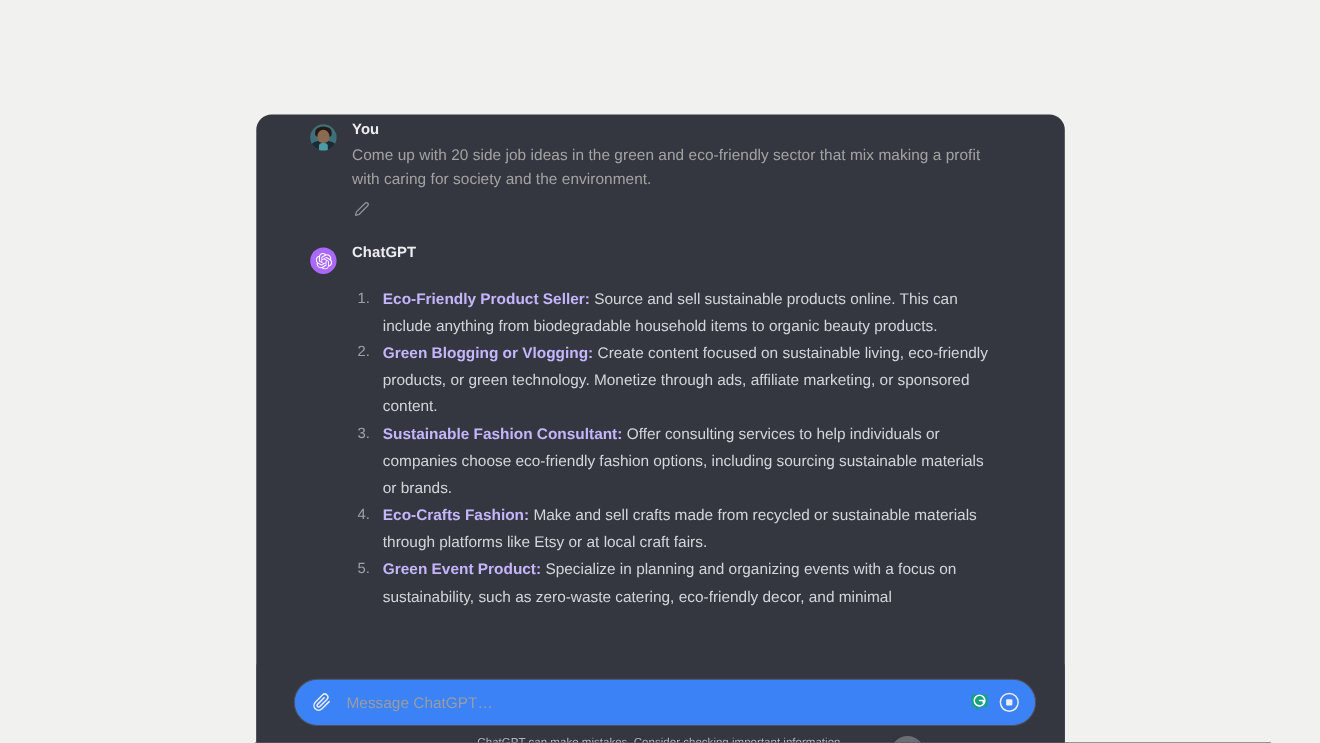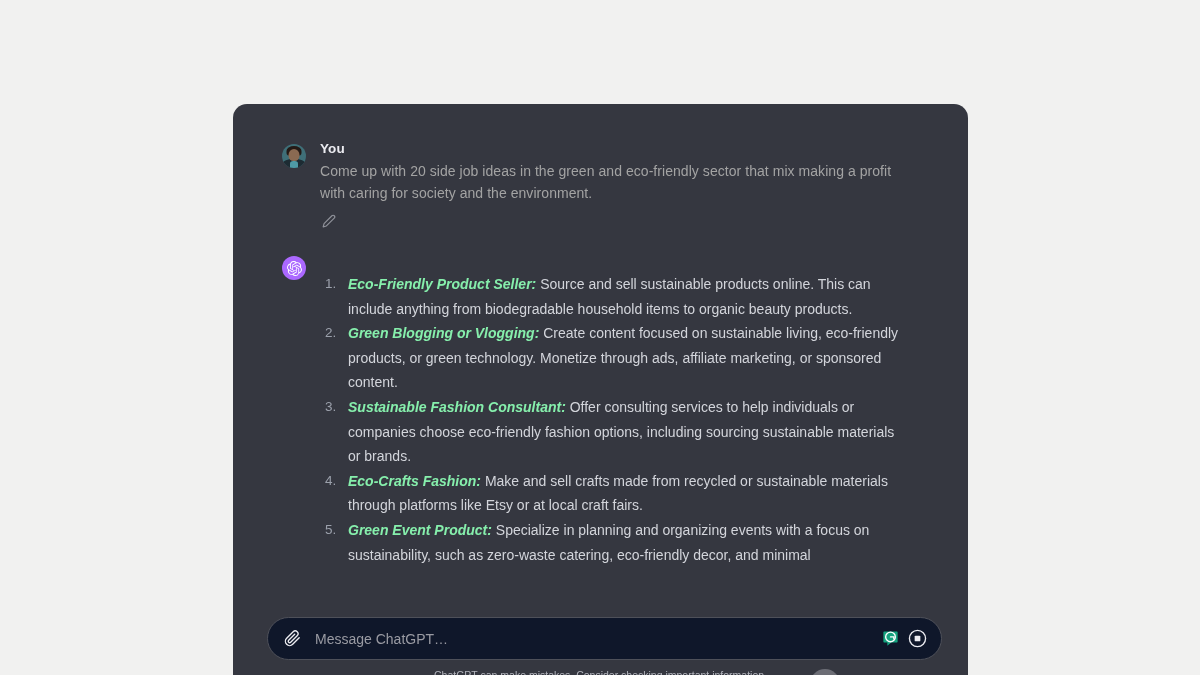--- a/index.html
+++ b/index.html
@@ -30,21 +30,21 @@
   }
 
   
   .conversation {
     position: absolute;
     left: 0;
     top: 0;
     width: 735px;
     height: 569px;
     overflow: hidden;
-    padding: 32px 0 0 0;
+    padding: 1px 0 0 0;
   }
 
   .message {
     display: flex;
     gap: 14px;
     padding: 4px 66px 4px 49px;
     margin-bottom: 14px;
   }
 
   .avatar-slot {
@@ -172,22 +172,21 @@
     content: counter(idea) ".";
     position: absolute;
     left: 5px;
     top: 0;
     color: #9ba0ab;
     font-size: 13.5px;
     line-height: 24.6px;
   }
   ol.idea-list .lead {
     font-weight: bold;
-    color: #86efac;
-    font-style: italic;
+    color: #c4b5fd;
   }
 
   
   .scroll-bottom-btn {
     position: absolute;
     left: 577px;
     top: 565px;
     width: 30px;
     height: 30px;
     border-radius: 50%;
@@ -211,21 +210,21 @@
   }
 
   .composer-box {
     position: absolute;
     left: 34px;
     top: 13px;
     width: 675px;
     height: 43px;
     border: 1px solid #4e5059;
     border-radius: 24px;
-    background: #0f172a;
+    background: #3b82f6;
     display: flex;
     align-items: center;
     padding: 0 11px 0 13px;
   }
 
   .attach-btn {
     flex: 0 0 auto;
     width: 22px;
     height: 22px;
     display: flex;
@@ -315,20 +314,21 @@
 
     <div class="message">
       <div class="avatar-slot">
         <span class="avatar avatar-assistant">
           <svg width="15" height="15" viewBox="0 0 24 24" fill="#ffffff">
             <path d="M22.28 9.82a5.98 5.98 0 0 0-.52-4.91 6.05 6.05 0 0 0-6.51-2.9A6.07 6.07 0 0 0 4.98 4.18a5.98 5.98 0 0 0-4 2.9 6.05 6.05 0 0 0 .75 7.1 5.98 5.98 0 0 0 .51 4.91 6.05 6.05 0 0 0 6.52 2.9A5.98 5.98 0 0 0 13.26 24a6.05 6.05 0 0 0 5.77-4.19 5.98 5.98 0 0 0 4-2.9 6.05 6.05 0 0 0-.75-7.09zM13.26 22.43a4.48 4.48 0 0 1-2.88-1.04l.14-.08 4.78-2.76a.79.79 0 0 0 .39-.68v-6.74l2.02 1.17a.07.07 0 0 1 .4.06v5.58a4.5 4.5 0 0 1-4.49 4.49zM3.6 18.3a4.47 4.47 0 0 1-.54-3.01l.14.09 4.79 2.76a.77.77 0 0 0 .78 0l5.84-3.37v2.33a.08.08 0 0 1-.3.07l-4.84 2.79a4.5 4.5 0 0 1-6.14-1.64zM2.34 7.9a4.48 4.48 0 0 1 2.35-1.97V11.6a.77.77 0 0 0 .39.68l5.81 3.35-2.02 1.17a.08.08 0 0 1-.08 0L3.95 14a4.5 4.5 0 0 1-1.64-6.14zm16.6 3.86L13.1 8.38l2.02-1.16a.08.08 0 0 1 .08 0l4.84 2.79a4.49 4.49 0 0 1-.68 8.1v-5.66a.8.8 0 0 0-.42-.69zm2.01-3.02l-.14-.09-4.78-2.79a.78.78 0 0 0-.79 0L9.4 9.23V6.9a.07.07 0 0 1 .03-.07l4.84-2.79a4.49 4.49 0 0 1 6.67 4.65zM8.3 12.87l-2.02-1.17a.08.08 0 0 1-.04-.06V6.07a4.49 4.49 0 0 1 7.37-3.45l-.14.08L8.68 5.46a.79.79 0 0 0-.39.68zm1.1-2.37L12 9l2.6 1.5v3L12 15l-2.6-1.5z"></path>
           </svg>
         </span>
       </div>
       <div class="msg-body">
+        <div class="msg-author">ChatGPT</div>
 
         <ol class="idea-list">
           <li>
             <span class="lead">Eco-Friendly Product Seller:</span><span> Source and sell sustainable products online. This can include anything from biodegradable household items to organic beauty products.</span>
           </li>
           <li>
             <span class="lead">Green Blogging or Vlogging:</span><span> Create content focused on sustainable living, eco-friendly products, or green technology. Monetize through ads, affiliate marketing, or sponsored content.</span>
           </li>
           <li>
             <span class="lead">Sustainable Fashion Consultant:</span><span> Offer consulting services to help individuals or companies choose eco-friendly fashion options, including sourcing sustainable materials or brands.</span>

